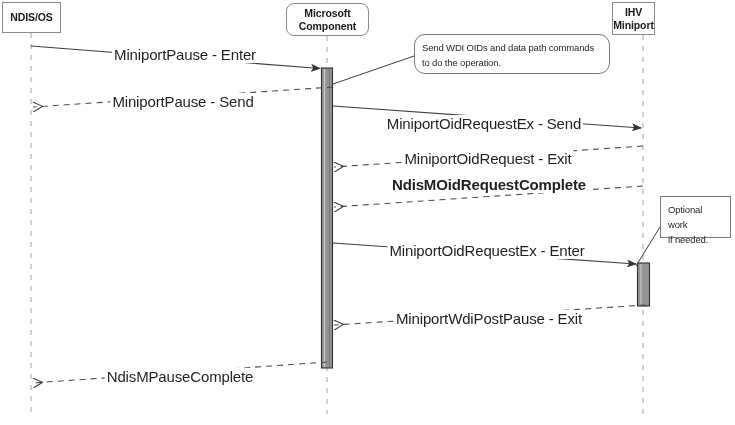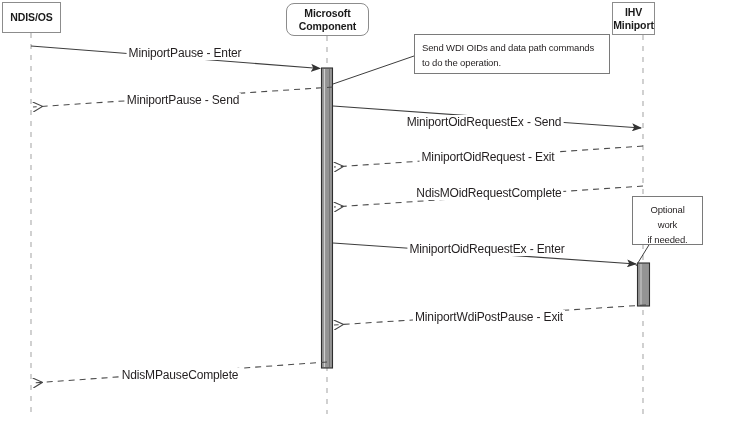--- a/index.html
+++ b/index.html
@@ -43,21 +43,21 @@
     background: #ffffff;
     box-sizing: border-box;
     padding: 5px 7px;
     font-size: 9.5px;
     color: #231f20;
     line-height: 15px;
     letter-spacing: -0.15px;
   }
   .msg-label {
     position: absolute;
-    font-size: 12px;
+    font-size: 15px;
     color: #231f20;
     white-space: nowrap;
     letter-spacing: -0.15px;
     transform: translateX(-50%);
     background: #ffffff;
     padding: 0 2px;
   }
 </style>
 </head>
 <body>
@@ -121,39 +121,39 @@
   <div class="lifeline-box" style="left:286px; top:3px; width:83px; height:33px; flex-direction:column;border-radius:8px;">
     <span>Microsoft</span>
     <span>Component</span>
   </div>
 
   <div class="lifeline-box" style="left:612px; top:2px; width:43px; height:33px; flex-direction:column;">
     <span>IHV</span>
     <span>Miniport</span>
   </div>
 
-  <div class="note-box" style="left:414px; top:34px; width:196px; height:40px;">
+  <div class="note-box" style="left:414px; top:34px; width:196px; height:40px;border-radius:11px;">
     <div>Send WDI OIDs and data path commands</div>
     <div>to do the operation.</div>
   </div>
 
-  <div class="note-box" style="left:632px; top:196px; width:71px; height:49px;text-align:center;">
+  <div class="note-box" style="left:660px; top:196px; width:71px; height:42px;">
     <div>Optional work</div>
     <div>if needed.</div>
   </div>
 
   <div class="msg-label" style="left:185px; top:46px;">MiniportPause - Enter</div>
 
   <div class="msg-label" style="left:183px; top:93px;">MiniportPause - Send</div>
 
   <div class="msg-label" style="left:484px; top:115px;">MiniportOidRequestEx - Send</div>
 
   <div class="msg-label" style="left:488px; top:150px;">MiniportOidRequest - Exit</div>
 
-  <div class="msg-label" style="left:489px; top:186px;">NdisMOidRequestComplete</div>
+  <div class="msg-label" style="left:489px; top:176px;font-weight:bold;">NdisMOidRequestComplete</div>
 
   <div class="msg-label" style="left:487px; top:242px;">MiniportOidRequestEx - Enter</div>
 
   <div class="msg-label" style="left:489px; top:310px;">MiniportWdiPostPause - Exit</div>
 
   <div class="msg-label" style="left:180px; top:368px;">NdisMPauseComplete</div>
 
 </div>
 
 </body></html>

